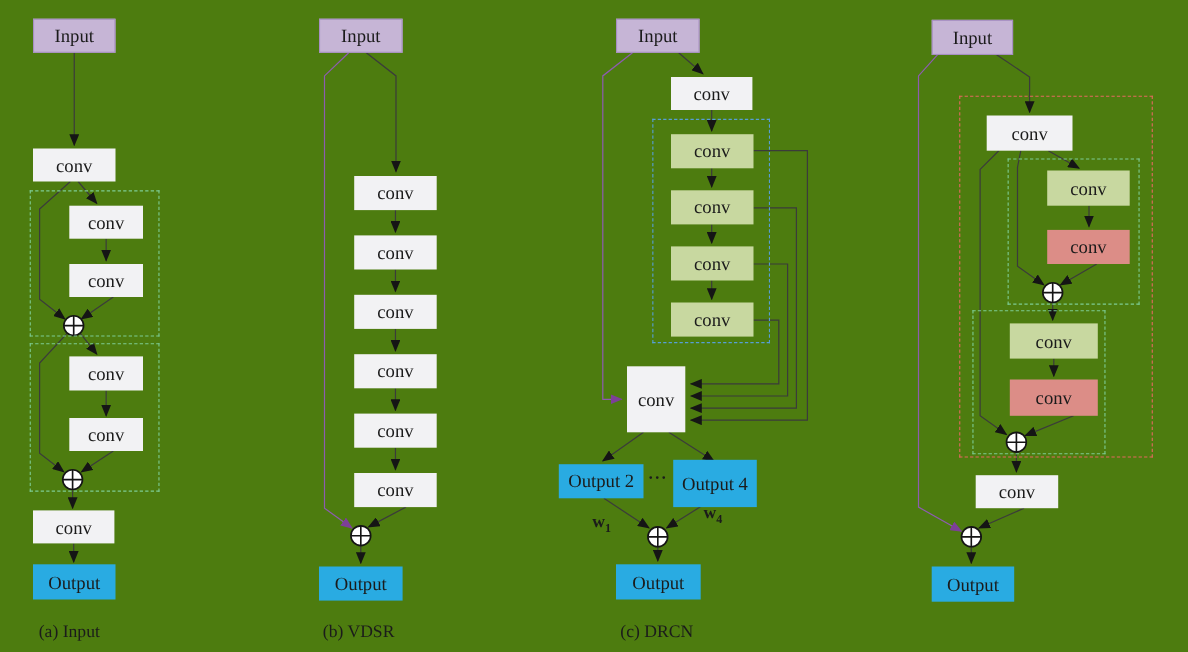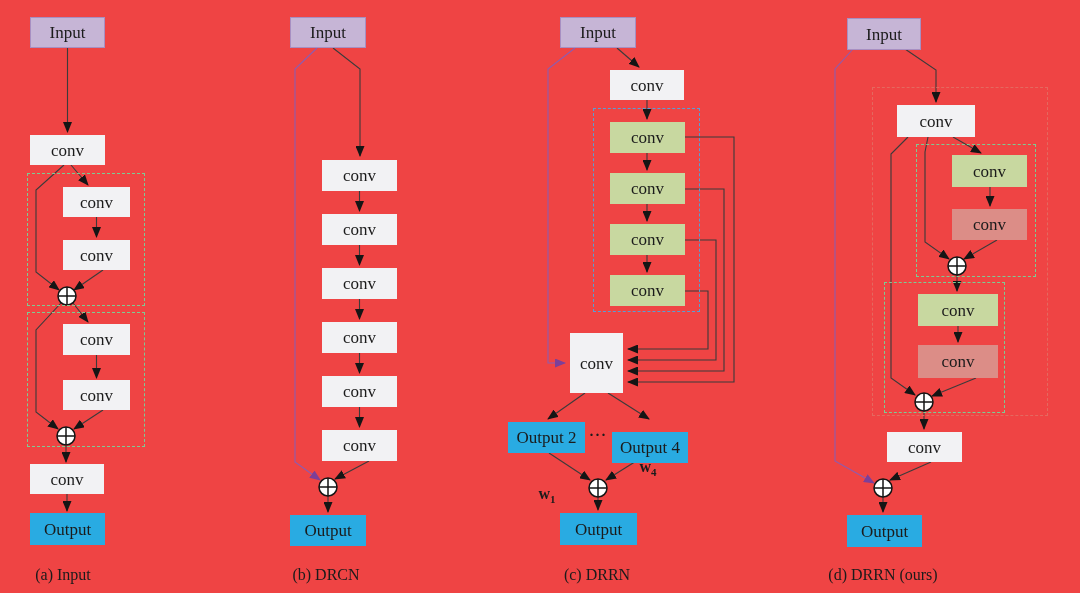--- a/index.html
+++ b/index.html
@@ -1,16 +1,16 @@
 <!DOCTYPE html>
 <html><head>
 <meta charset="utf-8">
 <style>
   html,body{margin:0;padding:0;background:#fff;}
-  #stage{position:relative;width:1080px;height:593px;background:#ef4444;overflow:hidden;
+  #stage{position:relative;width:1080px;height:593px;background:#4d7c0f;overflow:hidden;
          font-family:"Liberation Serif", "DejaVu Serif", serif;color:#1b1b1b;}
   #wires{position:absolute;left:0;top:0;width:1080px;height:593px;z-index:1;}
   .ln {stroke:#3b3b3b;stroke-width:1.1;fill:none;}
   .lnp{stroke:#8d5cb0;stroke-width:1.1;fill:none;}
   .plus-c{fill:#ffffff;stroke:#151515;stroke-width:1.5;}
   .plus-l{stroke:#151515;stroke-width:1.5;fill:none;}
   .box{position:absolute;z-index:3;display:flex;align-items:center;justify-content:center;
        font-size:17px;line-height:1;white-space:nowrap;}
   .input {background:#c6b5d6;border:1px solid #a78fc2;box-sizing:border-box;}
   .conv  {background:#f2f2f4;}
@@ -178,21 +178,21 @@
     </div>
   <div class="box conv" style="left:322px;top:376px;width:75px;height:31px;">
       <span>conv</span>
     </div>
   <div class="box conv" style="left:322px;top:430px;width:75px;height:31px;">
       <span>conv</span>
     </div>
   <div class="box outbox" style="left:290px;top:515px;width:76px;height:31px;">
       <span>Output</span>
     </div>
-  <div class="caption" style="left:271px;top:566px;width:110px;">(b) DRCN</div>
+  <div class="caption" style="left:271px;top:566px;width:110px;">(b) VDSR</div>
 
   <div class="dashed dblue" style="left:593px;top:108px;width:107px;height:204px;"></div>
   <div class="box input" style="left:560px;top:17px;width:76px;height:31px;">
       <span>Input</span>
     </div>
   <div class="box conv" style="left:610px;top:70px;width:74px;height:30px;">
       <span>conv</span>
     </div>
   <div class="box gconv" style="left:610px;top:122px;width:75px;height:31px;">
       <span>conv</span>
@@ -204,27 +204,27 @@
       <span>conv</span>
     </div>
   <div class="box gconv" style="left:610px;top:275px;width:75px;height:31px;">
       <span>conv</span>
     </div>
   <div class="box conv" style="left:570px;top:333px;width:53px;height:60px;">
       <span>conv</span>
     </div>
   <div class="box outbox" style="left:508px;top:422px;width:77px;height:31px;">Output 2</div>
   <div class="dots" style="left:586px;top:427px;width:24px;">···</div>
-  <div class="box outbox" style="left:612px;top:432px;width:76px;height:31px;">Output 4</div>
-  <div class="wlbl" style="left:532px;top:485px;width:30px;"><span>w</span><sub>1</sub></div>
+  <div class="box outbox" style="left:612px;top:418px;width:76px;height:43px;">Output 4</div>
+  <div class="wlbl" style="left:532px;top:466px;width:30px;"><span>w</span><sub>1</sub></div>
   <div class="wlbl" style="left:633px;top:458px;width:30px;font-family:Liberation Serif, serif;"><span>w</span><sub>4</sub></div>
   <div class="box outbox" style="left:560px;top:513px;width:77px;height:32px;">
       <span>Output</span>
     </div>
-  <div class="caption" style="left:542px;top:566px;width:110px;">(c) DRRN</div>
+  <div class="caption" style="left:542px;top:566px;width:110px;">(c) DRCN</div>
 
   <div class="dashed dred" style="left:872px;top:87px;width:176px;height:329px;"></div>
   <div class="dashed dgreen" style="left:916px;top:144px;width:120px;height:133px;"></div>
   <div class="dashed dgreen" style="left:884px;top:282px;width:121px;height:131px;"></div>
   <div class="box input" style="left:847px;top:18px;width:74px;height:32px;">
       <span>Input</span>
     </div>
   <div class="box conv" style="left:897px;top:105px;width:78px;height:32px;">
       <span>conv</span>
     </div>
@@ -239,15 +239,14 @@
     </div>
   <div class="box rconv" style="left:918px;top:345px;width:80px;height:33px;">
       <span>conv</span>
     </div>
   <div class="box conv" style="left:887px;top:432px;width:75px;height:30px;">
       <span>conv</span>
     </div>
   <div class="box outbox" style="left:847px;top:515px;width:75px;height:32px;">
       <span>Output</span>
     </div>
-  <div class="caption" style="left:808px;top:566px;width:150px;">(d) DRRN (ours)</div>
 
 </div>
 
 </body></html>

